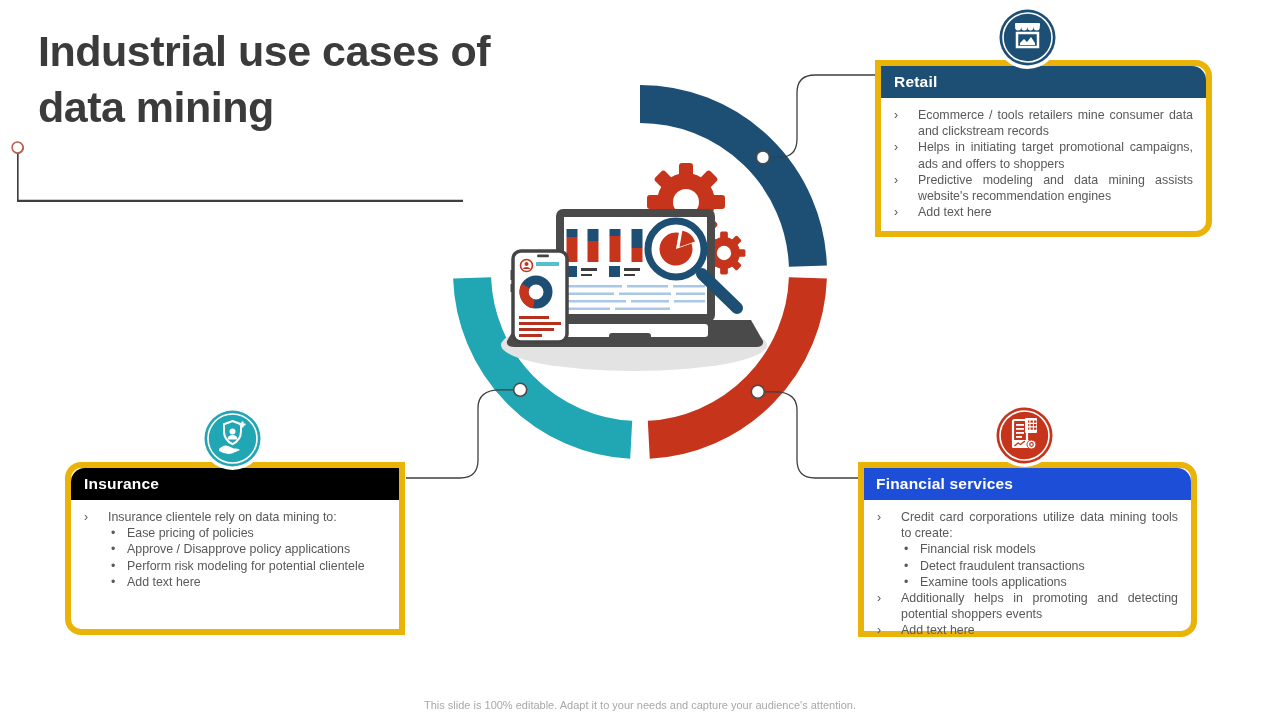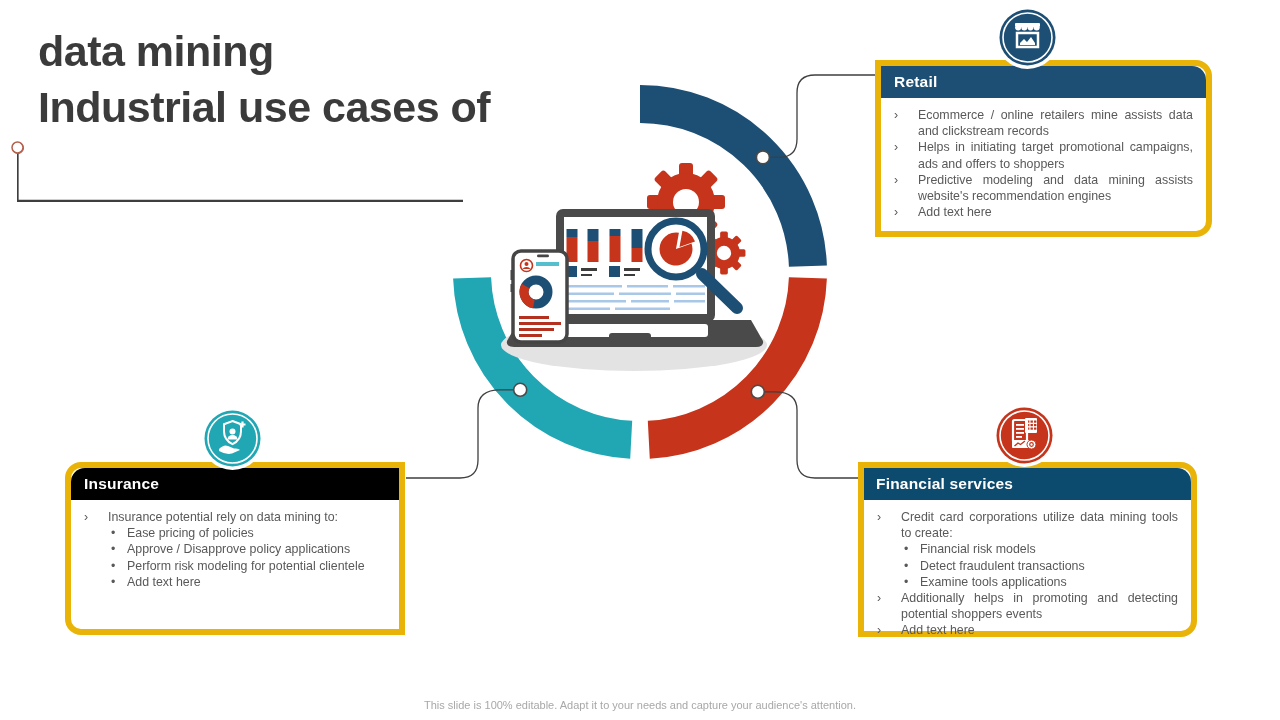--- a/index.html
+++ b/index.html
@@ -18,21 +18,21 @@
   .gfx{position:absolute;left:0;top:0;z-index:1;}
   
   .card{position:absolute;background:#fff;border:6px solid #eab308;z-index:2;box-sizing:border-box;}
   .card-retail{left:875px;top:60px;width:337px;height:177px;border-radius:0 16px 16px 0;}
   .card-insurance{left:65px;top:462px;width:340px;height:173px;border-radius:16px 0 0 16px;}
   .card-financial{left:858px;top:462px;width:339px;height:175px;border-radius:0 16px 16px 0;}
   .card-header{height:32px;display:flex;align-items:center;padding:0 13px;color:#fff;
          font-weight:700;font-size:15.5px;letter-spacing:0.2px;}
   .hdr-blue{background:#1d4e74;border-radius:0 14px 0 0;}
   .hdr-teal{background:#000000;border-radius:14px 0 0 0;}
-  .hdr-red{background:#0c4a6e;border-radius:0 14px 0 0;padding-left:12px;}
+  .hdr-red{background:#1d4ed8;border-radius:0 14px 0 0;padding-left:12px;}
   .card-body{padding:9px 13px 8px 13px;color:#595959;font-size:12.4px;line-height:16.2px;}
   .card-body ul{margin:0;padding:0;list-style:none;}
   .card-body li{display:flex;}
   .card-body li .tx{flex:1;text-align:justify;}
   .mk{flex:0 0 24px;}
   li.sub{margin-left:27px;}
   li.sub .mk{flex:0 0 16px;}
   
   .icon-circle{position:absolute;width:63px;height:63px;border-radius:50%;z-index:3;
          background:#fff;display:flex;align-items:center;justify-content:center;}
@@ -161,36 +161,36 @@
       <g>
         <line x1="702" y1="274" x2="737" y2="308" stroke="#1d4e74" stroke-width="12" stroke-linecap="round"></line>
         <circle cx="676" cy="249" r="28" fill="#fff" stroke="#1d4e74" stroke-width="7"></circle>
         <path d="M676 249 L691.5 243.4 A16.5 16.5 0 1 1 678.9 232.8 Z" fill="#c5341b"></path>
         <path d="M679.5 247 L682.4 230.8 A16.5 16.5 0 0 1 695 241.4 Z" fill="#c5341b"></path>
       </g>
     </g>
   </svg>
 
   <div class="title">
+    <div>Industrial use cases of</div>
     <div>data mining</div>
-    <div>Industrial use cases of</div>
   </div>
   <div class="deco-circle"></div>
   <div class="deco-vline"></div>
   <div class="deco-hline"></div>
 
   <div class="card card-retail">
     <div class="card-header hdr-blue">
       <span>Retail</span>
     </div>
     <div class="card-body">
       <ul>
         <li>
             <span class="mk">›</span>
-            <span class="tx">Ecommerce / online retailers mine assists data and clickstream records</span>
+            <span class="tx">Ecommerce / tools retailers mine consumer data and clickstream records</span>
           </li>
         <li>
             <span class="mk">›</span>
             <span class="tx">Helps in initiating target promotional campaigns, ads and offers to shoppers</span>
           </li>
         <li>
             <span class="mk">›</span>
             <span class="tx">Predictive modeling and data mining assists website's recommendation engines</span>
           </li>
         <li>
@@ -202,21 +202,21 @@
   </div>
 
   <div class="card card-insurance">
     <div class="card-header hdr-teal">
       <span>Insurance</span>
     </div>
     <div class="card-body">
       <ul>
         <li>
             <span class="mk">›</span>
-            <span class="tx">Insurance potential rely on data mining to:</span>
+            <span class="tx">Insurance clientele rely on data mining to:</span>
           </li>
         <li class="sub">
             <span class="mk">•</span>
             <span class="tx">Ease pricing of policies</span>
           </li>
         <li class="sub">
             <span class="mk">•</span>
             <span class="tx">Approve / Disapprove policy applications</span>
           </li>
         <li class="sub">

